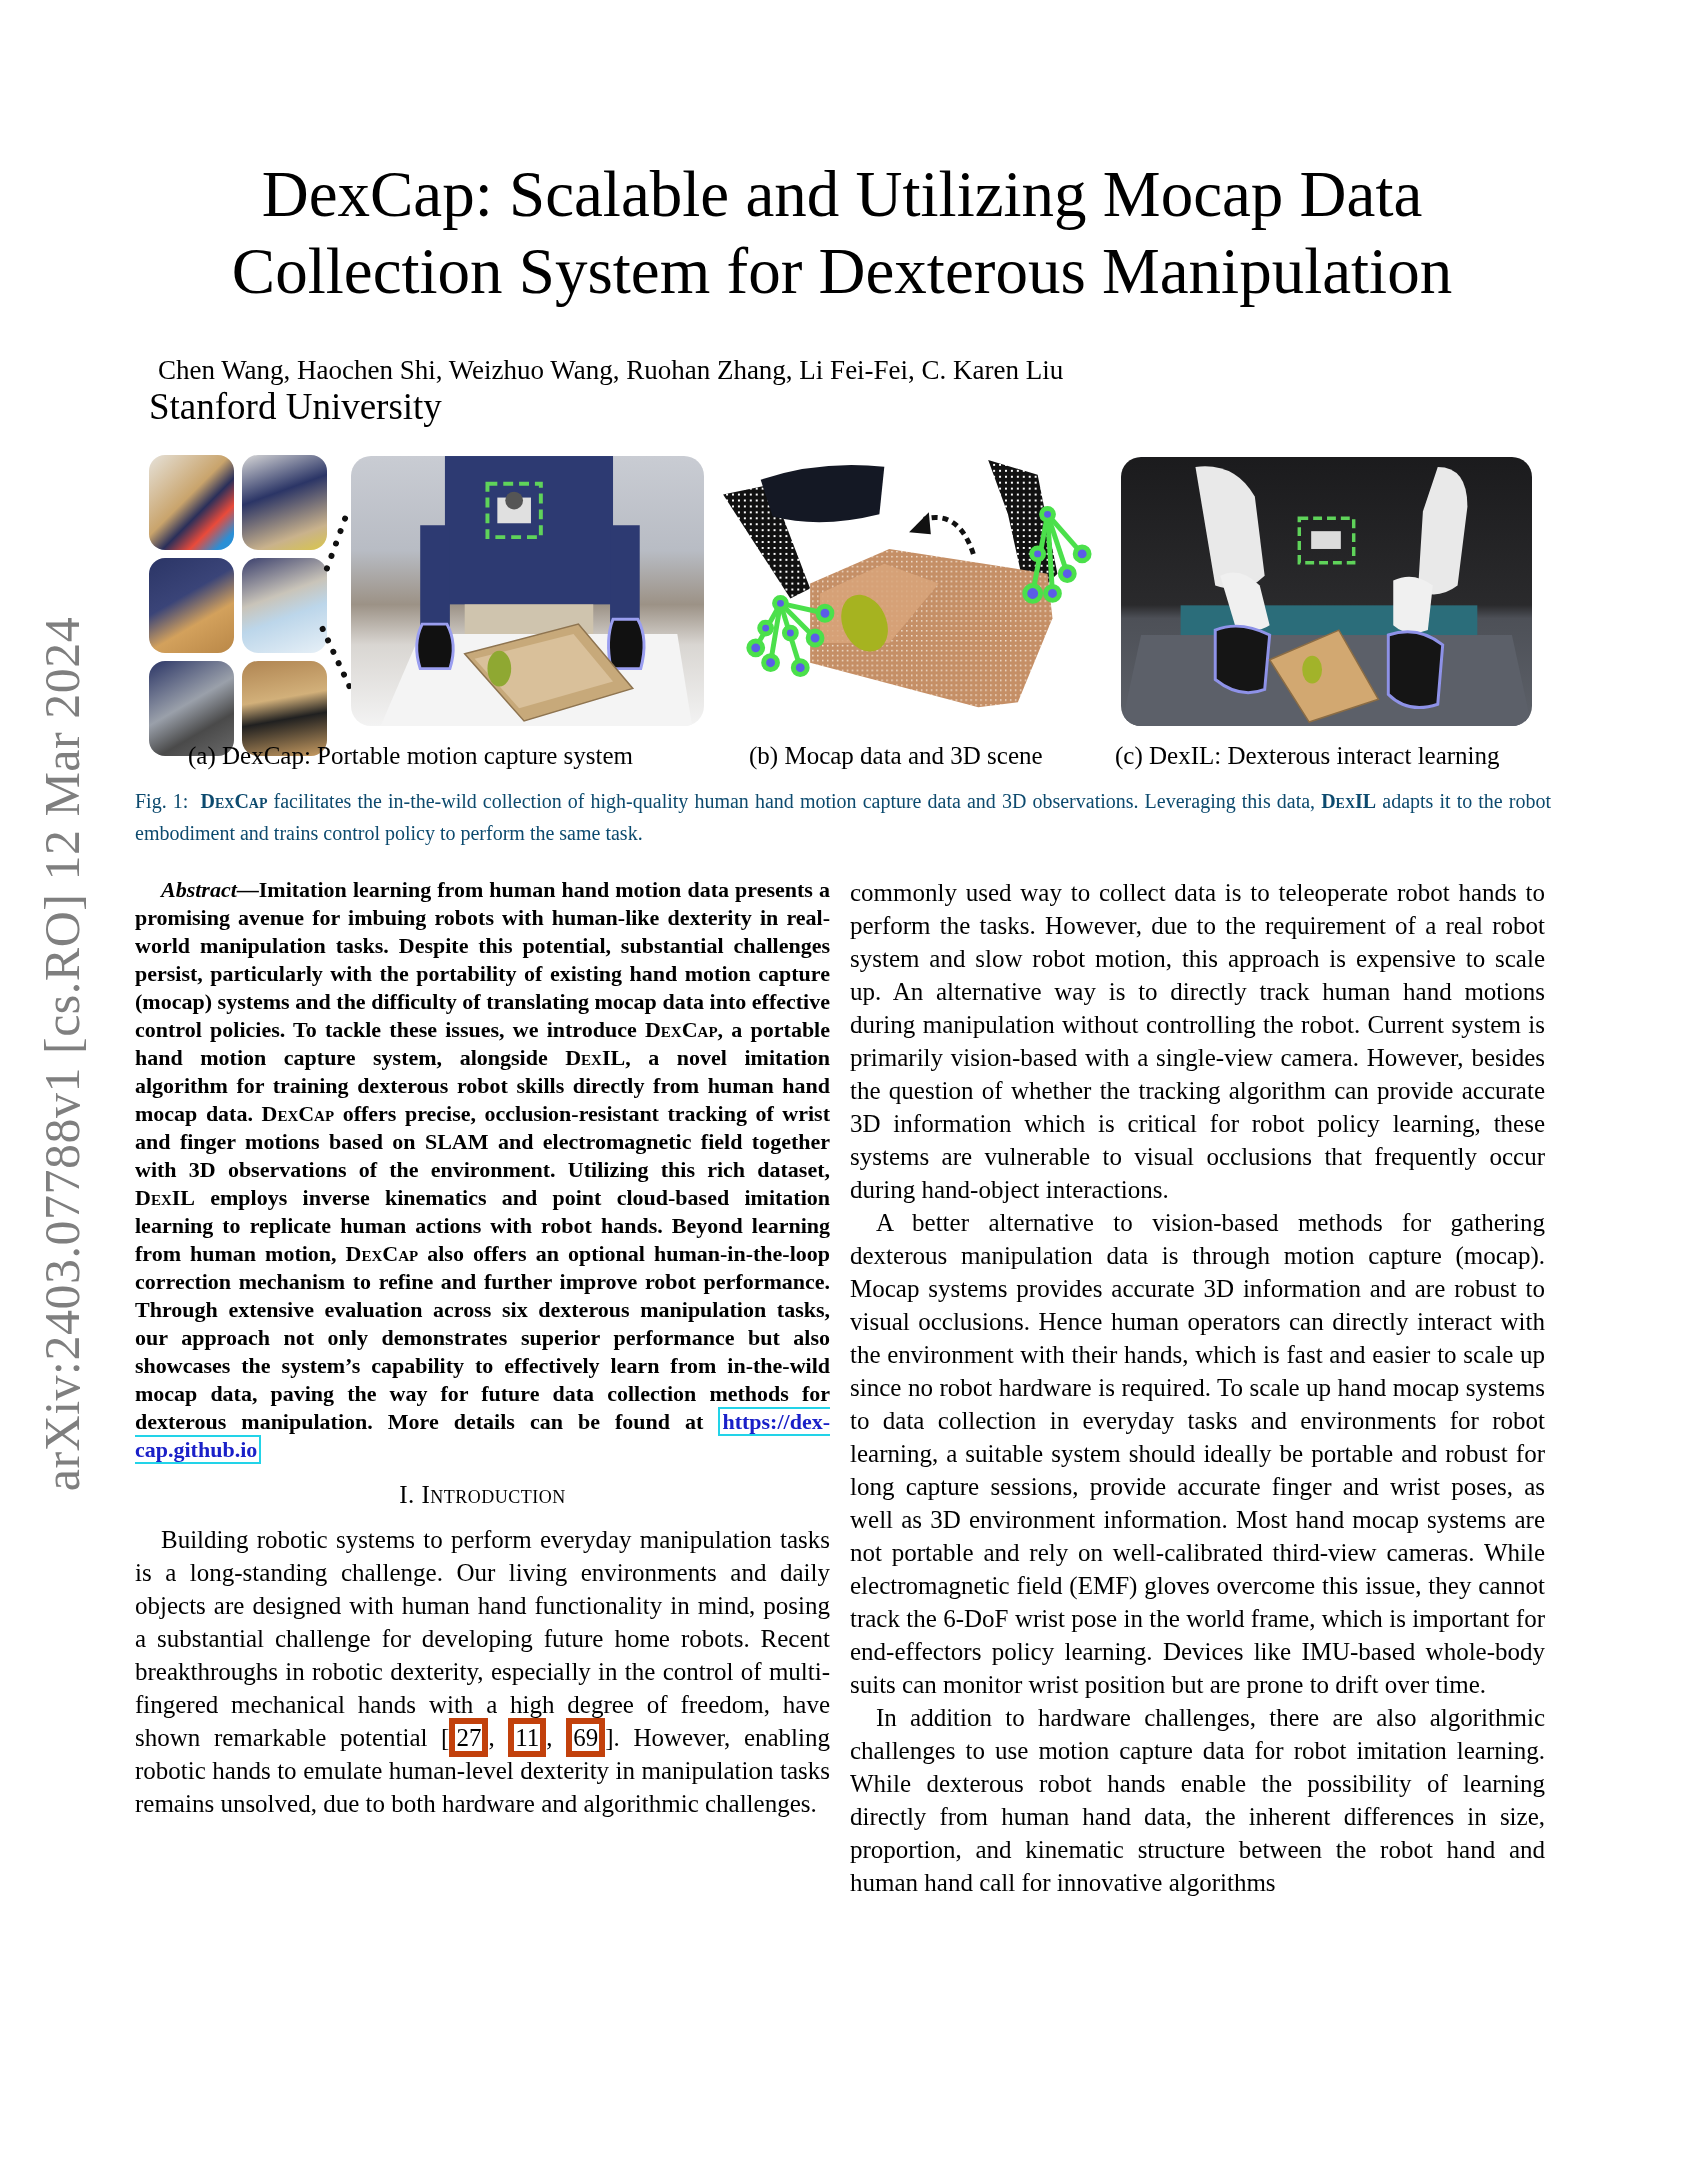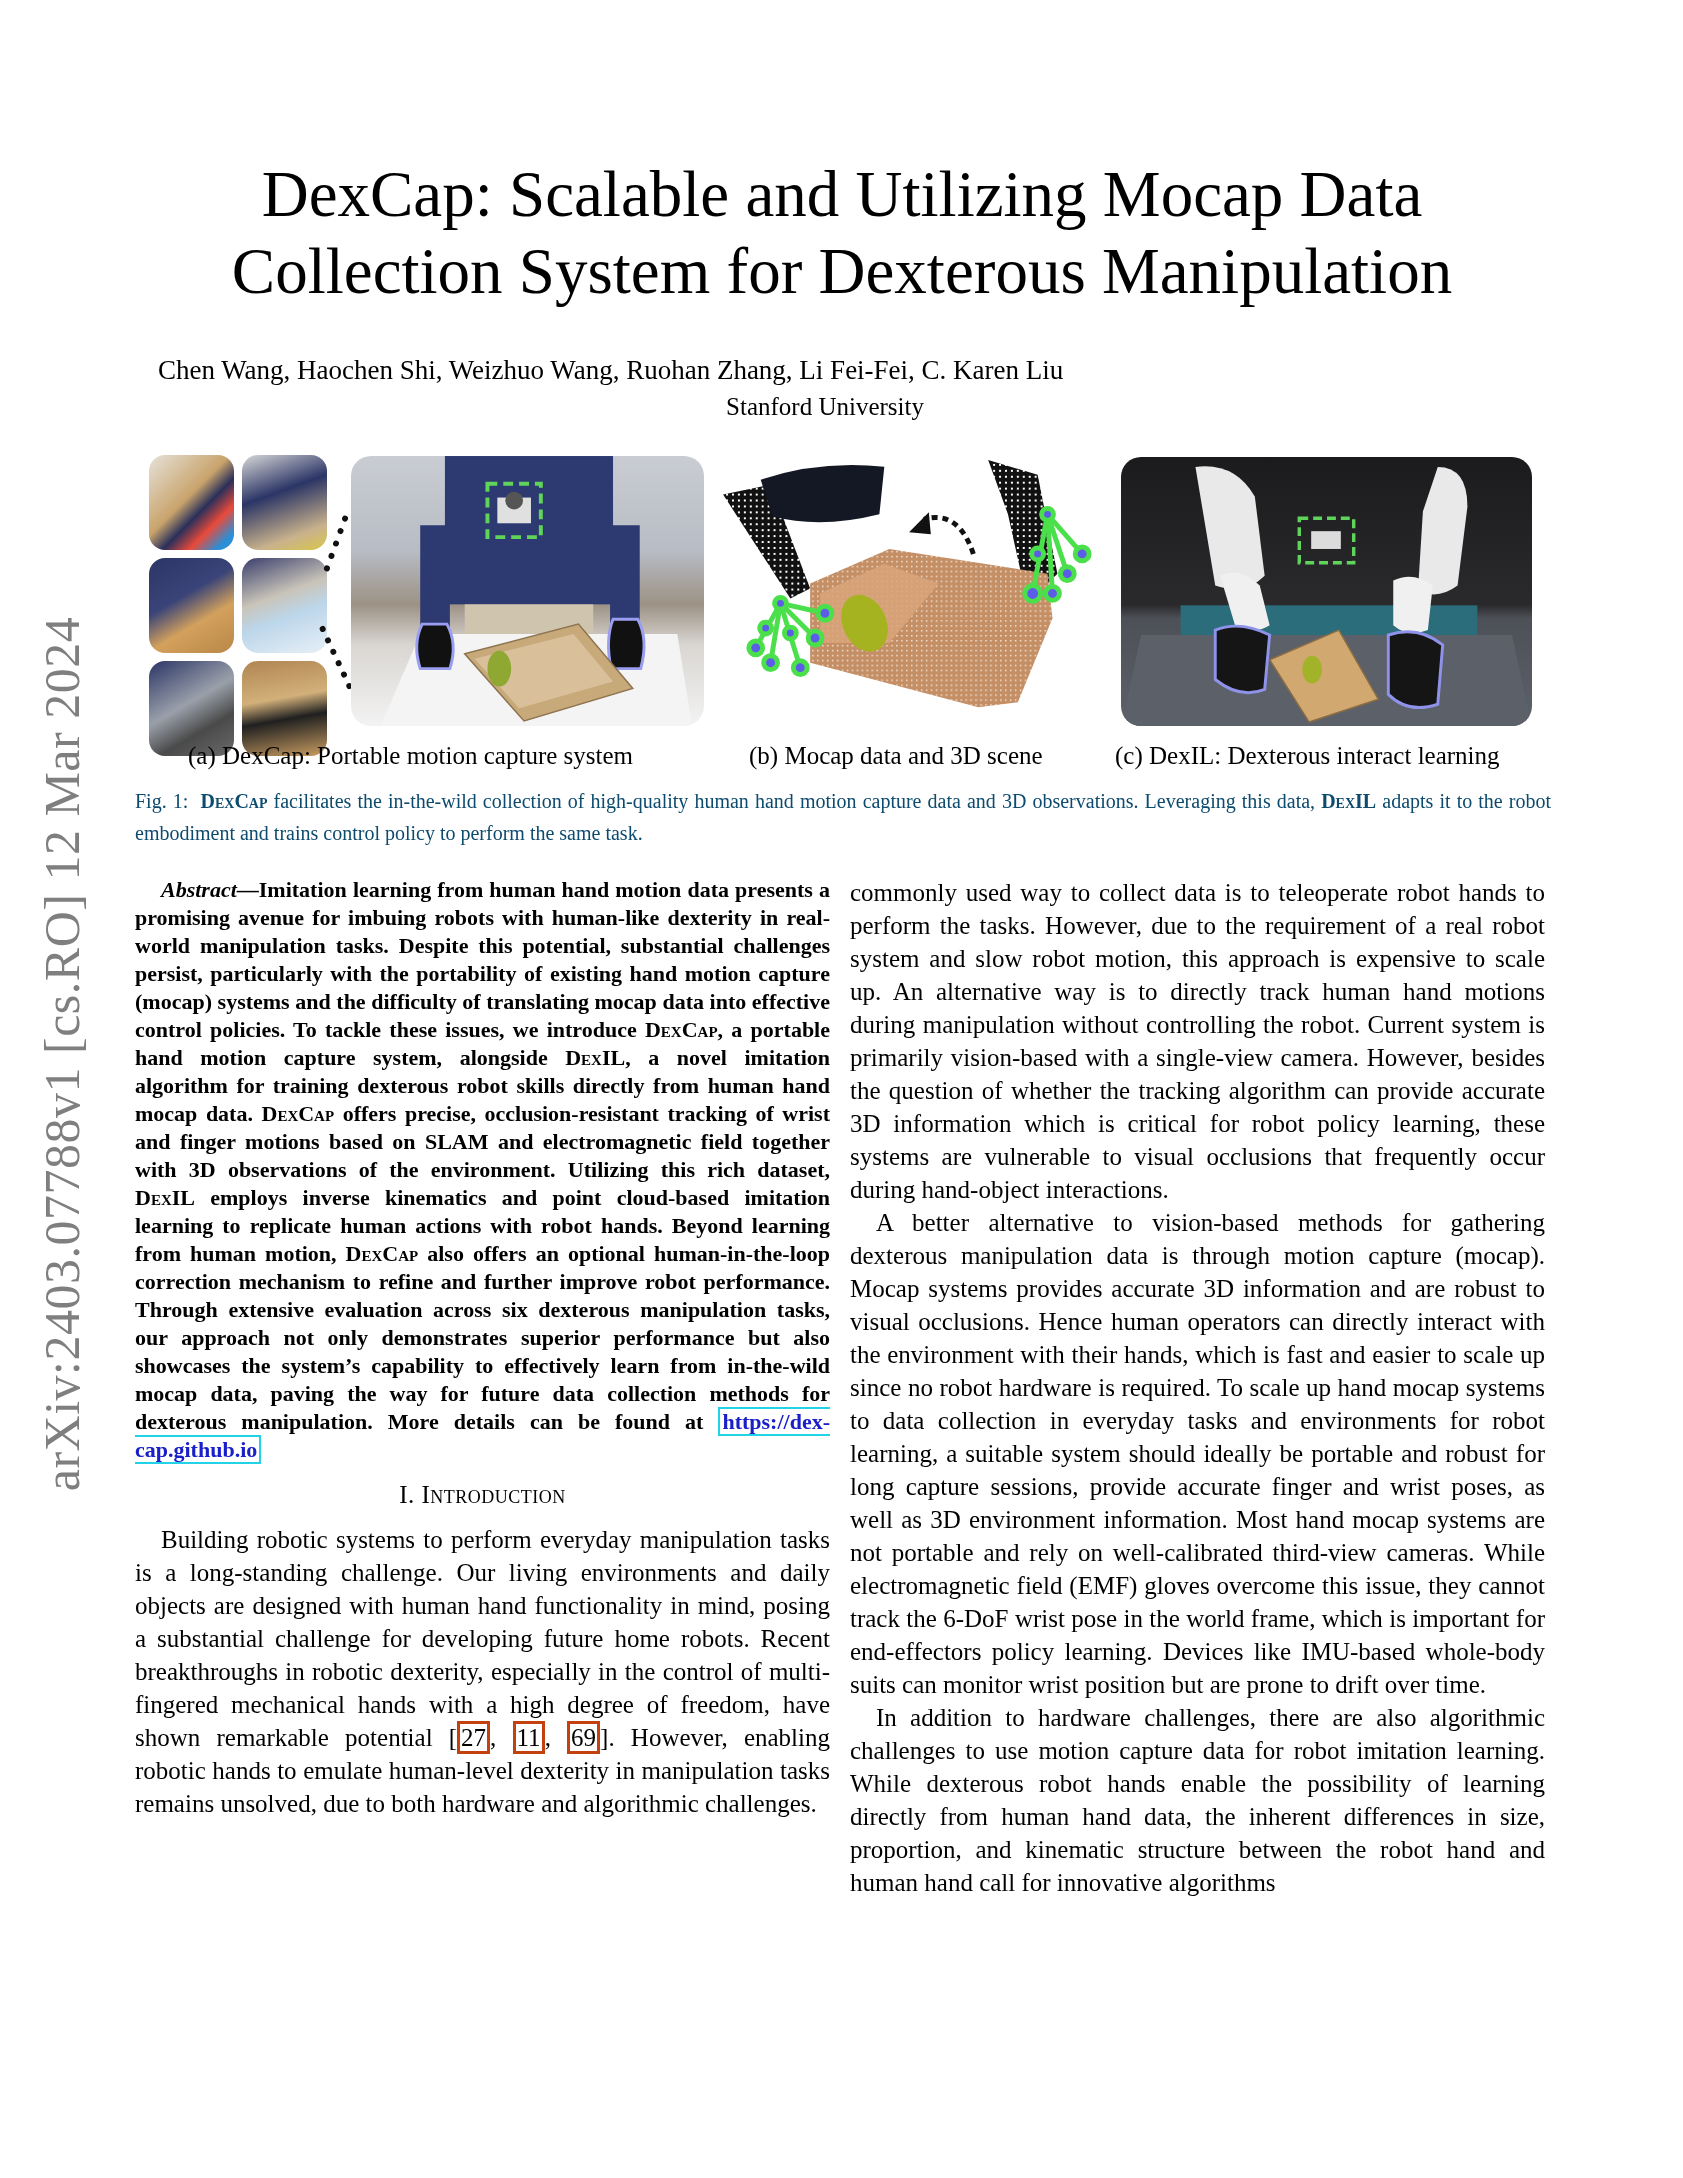--- a/index.html
+++ b/index.html
@@ -17,22 +17,22 @@
 
   .title {
     position: absolute; left: 149px; top: 156px; width: 1386px;
     text-align: center; font-size: 65px; line-height: 77px; font-weight: normal; color: #000;
   }
   .authors {
     position: absolute; left: 158px; top: 352px; width: 1386px; text-align: left;
     font-size: 27px; line-height: 36px; color: #000;
   }
   .affil {
-    position: absolute; left: 132px; top: 389px; width: 1386px; text-align: center;
-    font-size: 25px; line-height: 36px; color: #000;
+    position: absolute; left: 149px; top: 389px; width: 1386px; 
+    font-size: 37px; line-height: 36px; color: #000;
   }
 
   
   .figure { position: absolute; left: 149px; top: 455px; width: 1396px; height: 277px; }
   .thumb { position: absolute; border-radius: 16px; overflow: hidden; }
   .thumb-grid .thumb { width: 85px; height: 95px; }
   .panel-a-main { position: absolute; left: 202px; top: 1px; width: 353px; height: 270px; border-radius: 20px; overflow: hidden;
     background: linear-gradient(180deg, #c9ccd3 0%, #b8bcc4 35%, #9c9286 55%, #d9d6d2 70%, #f3f3f3 100%); }
   .dots { position: absolute; border-left: 6px dotted #111; }
   .panel-b { position: absolute; left: 562px; top: 0; width: 406px; height: 272px; }
@@ -48,21 +48,21 @@
 
   .col { position: absolute; top: 876px; width: 695px; font-size: 25px; line-height: 33px; text-align: justify; color: #000; }
   .col-left { left: 135px; }
   .col-right { left: 850px; }
   .abstract { font-weight: bold; font-size: 22px; line-height: 28px; text-indent: 26px; }
   .abstract em { font-style: italic; }
   .link-box { border: 2px solid #22d3e8; color: #1a20c8; padding: 0 2px; }
   .section-head { text-align: center; font-size: 25px; line-height: 33px; margin: 14px 0 12px 0; font-variant: small-caps; letter-spacing: 0.5px; }
   p.para { text-indent: 26px; }
   p.noindent { text-indent: 0; }
-  .cite { border: 3px solid #c2410c; padding: 0 1px; }
+  .cite { border: 6px solid #c2410c; padding: 0 1px; }
 </style>
 </head>
 <body>
 
 <div class="arxiv-stamp">
   <span>arXiv:2403.07788v1  [cs.RO]  12 Mar 2024</span>
 </div>
 
 <h1 class="title">
   <span>DexCap: Scalable and Utilizing Mocap Data</span><br>

